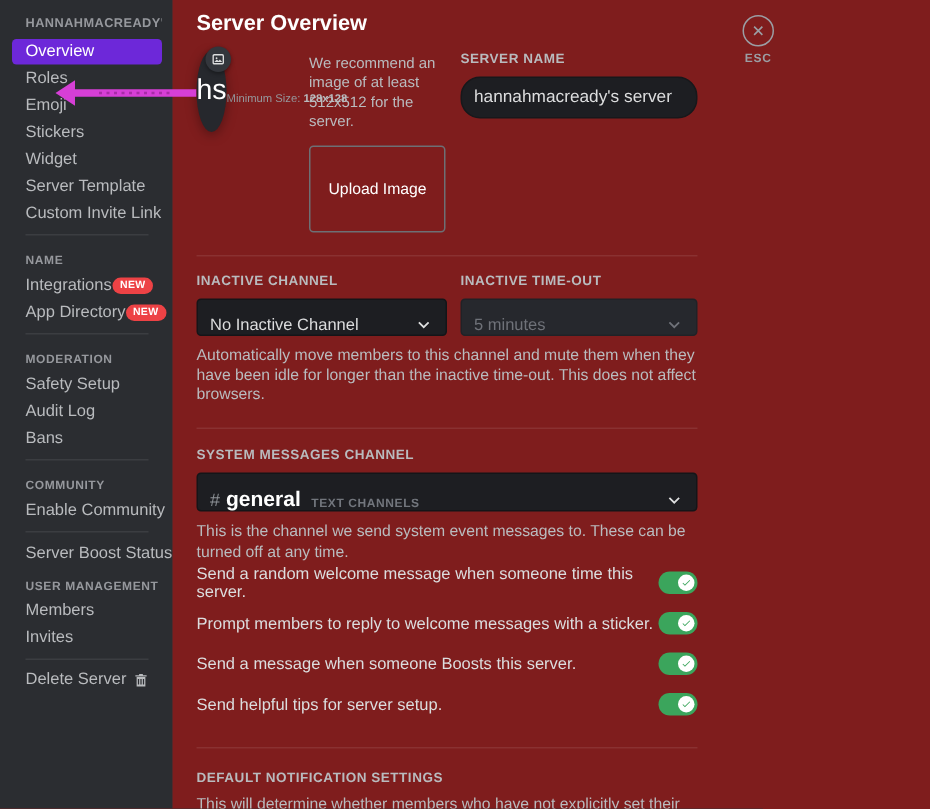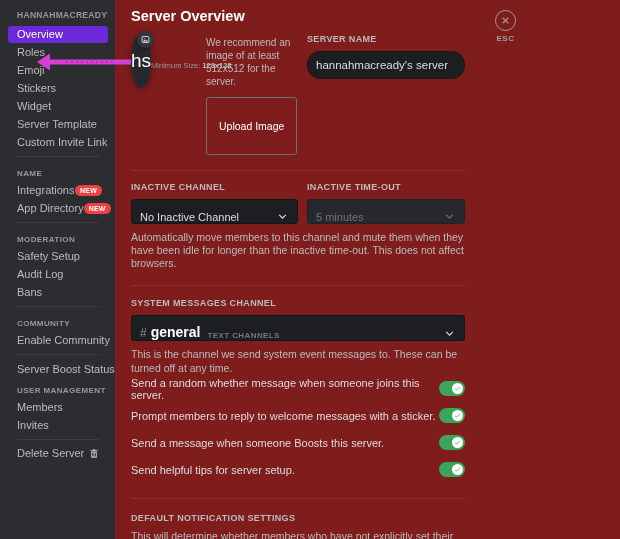--- a/index.html
+++ b/index.html
@@ -284,21 +284,21 @@
       <span class="group">TEXT CHANNELS</span>
       <span class="chev">
         <svg width="13" height="13" viewBox="0 0 24 24" fill="none" stroke="#dcddde" stroke-width="2.2">
             <path d="M6 9l6 6 6-6"></path>
           </svg>
       </span>
     </div>
     <p class="help">This is the channel we send system event messages to. These can be turned off at any time.</p>
 
     <div class="toggle-row">
-      <span class="toggle-label">Send a random whether message when someone joins this server.</span>
+      <span class="toggle-label">Send a random welcome message when someone time this server.</span>
       <div class="toggle">
           <div class="knob">
             <svg width="7" height="7" viewBox="0 0 24 24" fill="#3ba55c">
               <path d="M9 16.2 4.8 12l-1.4 1.4L9 19 21 7l-1.4-1.4z"></path>
             </svg>
           </div>
         </div>
     </div>
     <div class="toggle-row">
       <span class="toggle-label">Prompt members to reply to welcome messages with a sticker.</span>

